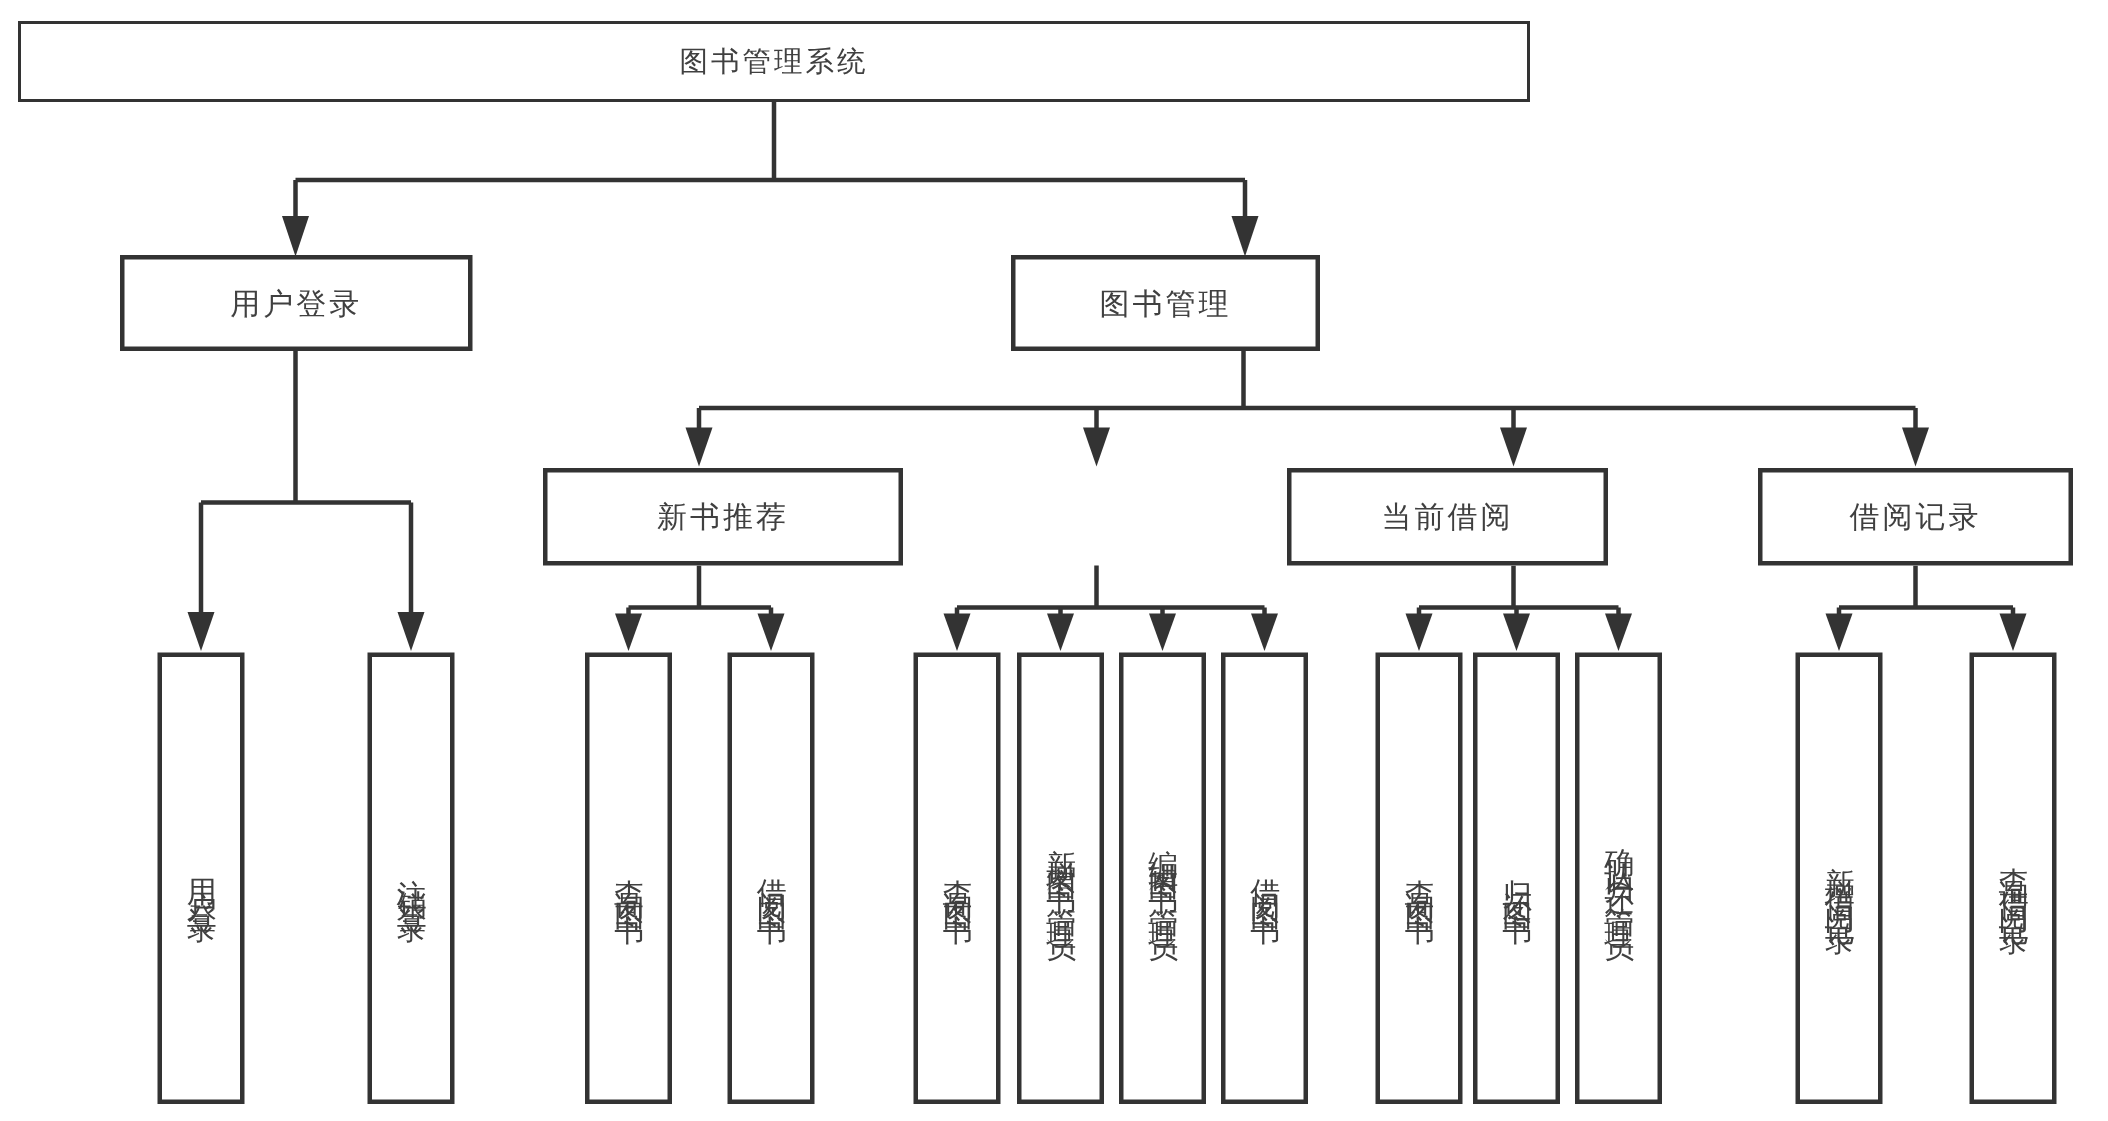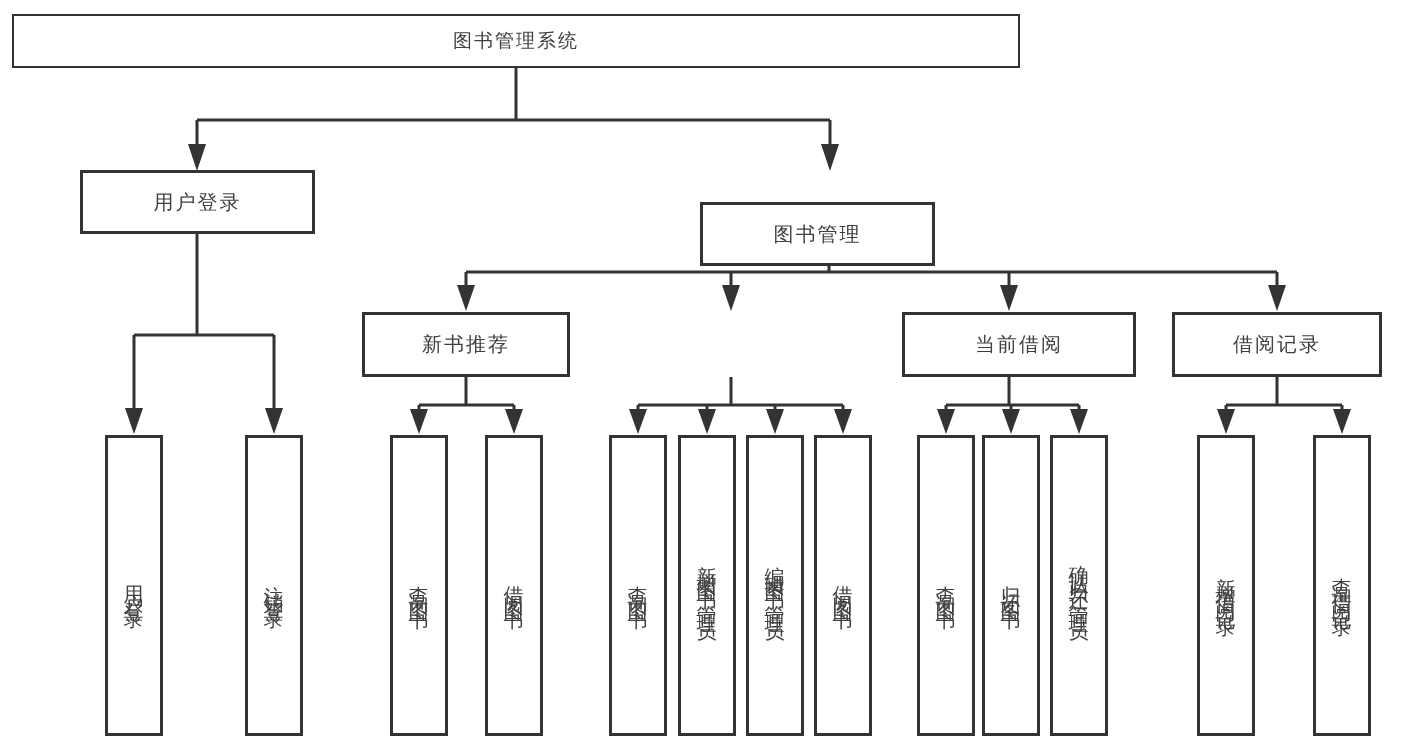--- a/index.html
+++ b/index.html
@@ -119,28 +119,28 @@
     </g>
   </svg>
 
   <div class="node root">
     <span>图书管理系统</span>
   </div>
 
   <div class="node lvl1" style="left:80px; width:235px;">
     <span>用户登录</span>
   </div>
-  <div class="node lvl1" style="left:700px; width:235px;margin-top:32px;">
+  <div class="node lvl1" style="left:674px; width:206px;">
     <span>图书管理</span>
   </div>
 
-  <div class="node lvl2" style="left:362px; width:208px;">
+  <div class="node lvl2" style="left:362px; width:240px;">
     <span>新书推荐</span>
   </div>
-  <div class="node lvl2" style="left:902px; width:234px;">
+  <div class="node lvl2" style="left:858px; width:214px;">
     <span>当前借阅</span>
   </div>
   <div class="node lvl2" style="left:1172px; width:210px;">
     <span>借阅记录</span>
   </div>
 
   <div class="node leaf" style="left:105px;">
     <span class="vlabel">用户登录</span>
   </div>
   <div class="node leaf" style="left:245px;">

